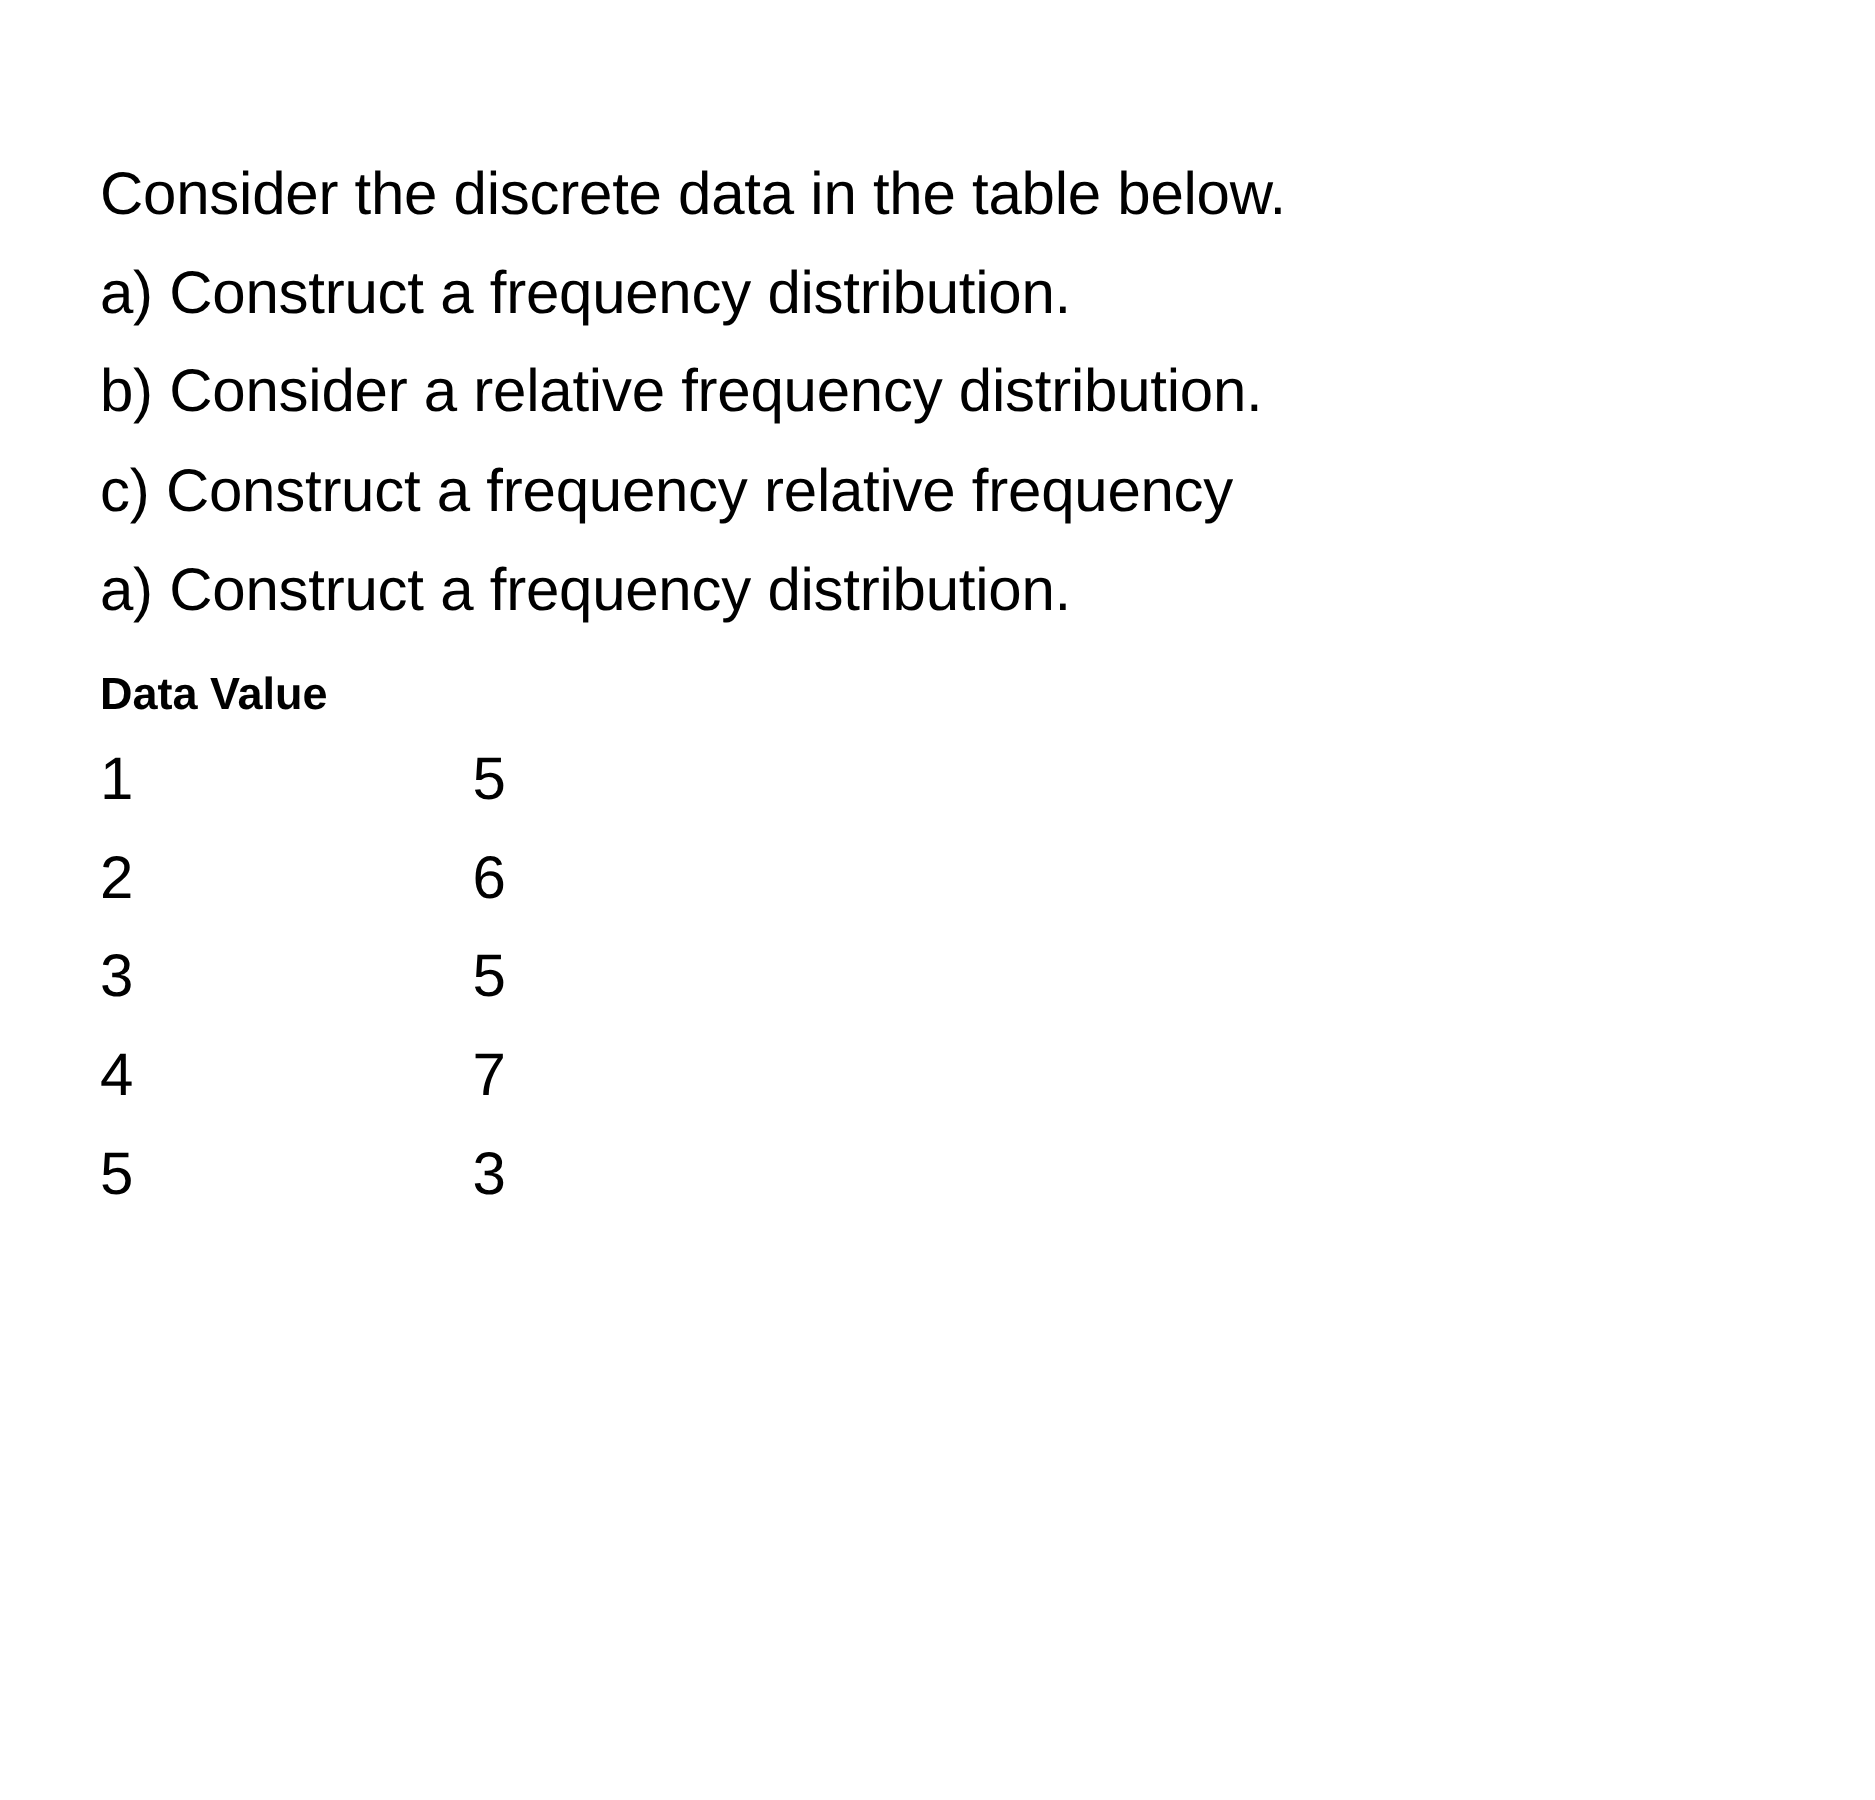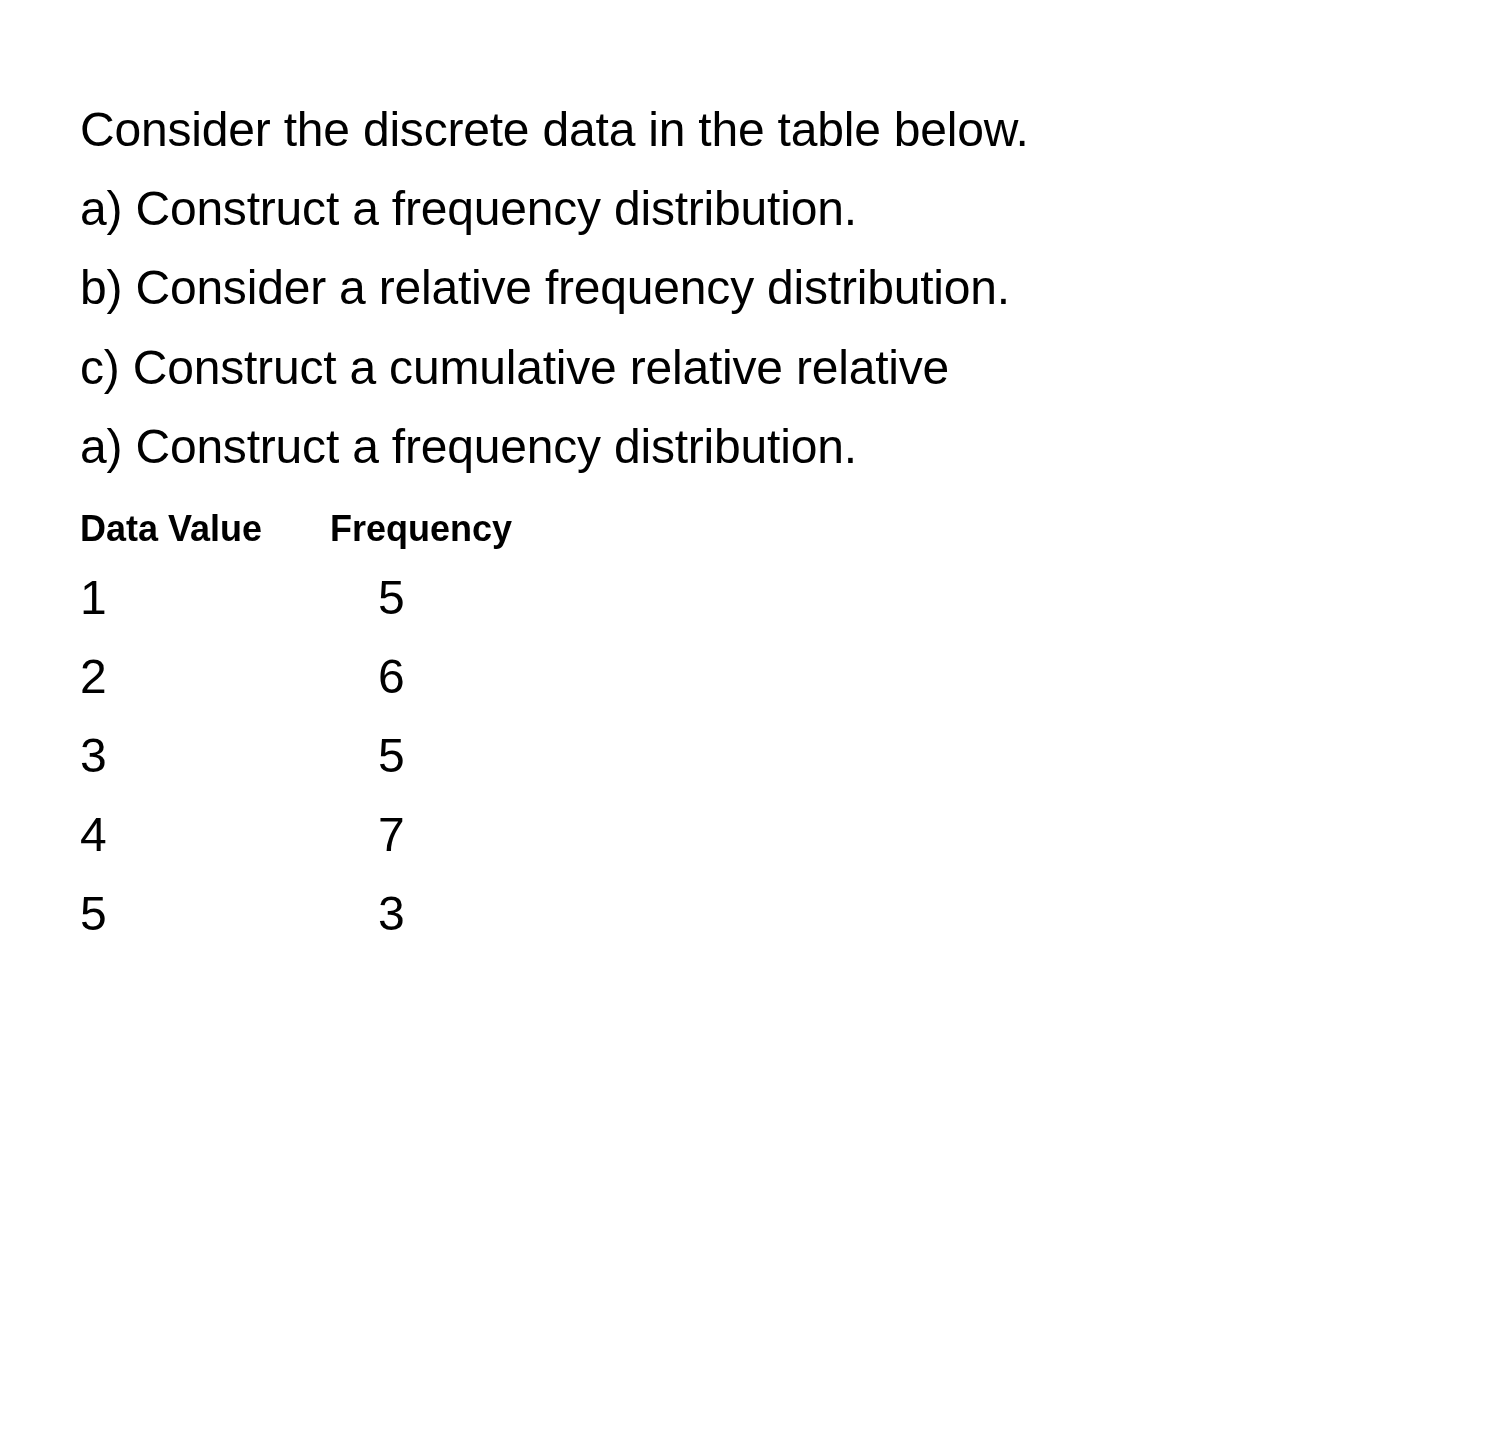--- a/index.html
+++ b/index.html
@@ -5,21 +5,21 @@
   html, body {
     margin: 0;
     padding: 0;
     width: 1500px;
     height: 1440px;
     background: #ffffff;
     font-family: -apple-system, BlinkMacSystemFont, "Segoe UI", Helvetica, Arial, sans-serif;
     color: #000000;
   }
   .page {
-    padding: 90px 80px 0 80px;
+    padding: 116px 80px 0 80px;
     box-sizing: border-box;
     width: 100%;
   }
   .line {
     font-size: 48px;
     line-height: 1.65;
     font-weight: 400;
     letter-spacing: -0.2px;
   }
   .table-section {
@@ -57,29 +57,28 @@
 <body>
 
 <div class="page">
 
   <div class="line">Consider the discrete data in the table below.</div>
 
   <div class="line">a) Construct a frequency distribution.</div>
 
   <div class="line">b) Consider a relative frequency distribution.</div>
 
-  <div class="line">c) Construct a cumulative relative relative</div>
+  <div class="line">c) Construct a frequency relative frequency</div>
 
 
   <div class="line">a) Construct a frequency distribution.</div>
 
   <div class="table-section">
     <div class="table-header">
       <div class="header-col1">Data Value</div>
-      <div class="header-col2">Frequency</div>
     </div>
 
     <div class="table-row">
       <div class="cell1">1</div>
       <div class="cell2">5</div>
     </div>
     <div class="table-row">
       <div class="cell1">2</div>
       <div class="cell2">6</div>
     </div>

